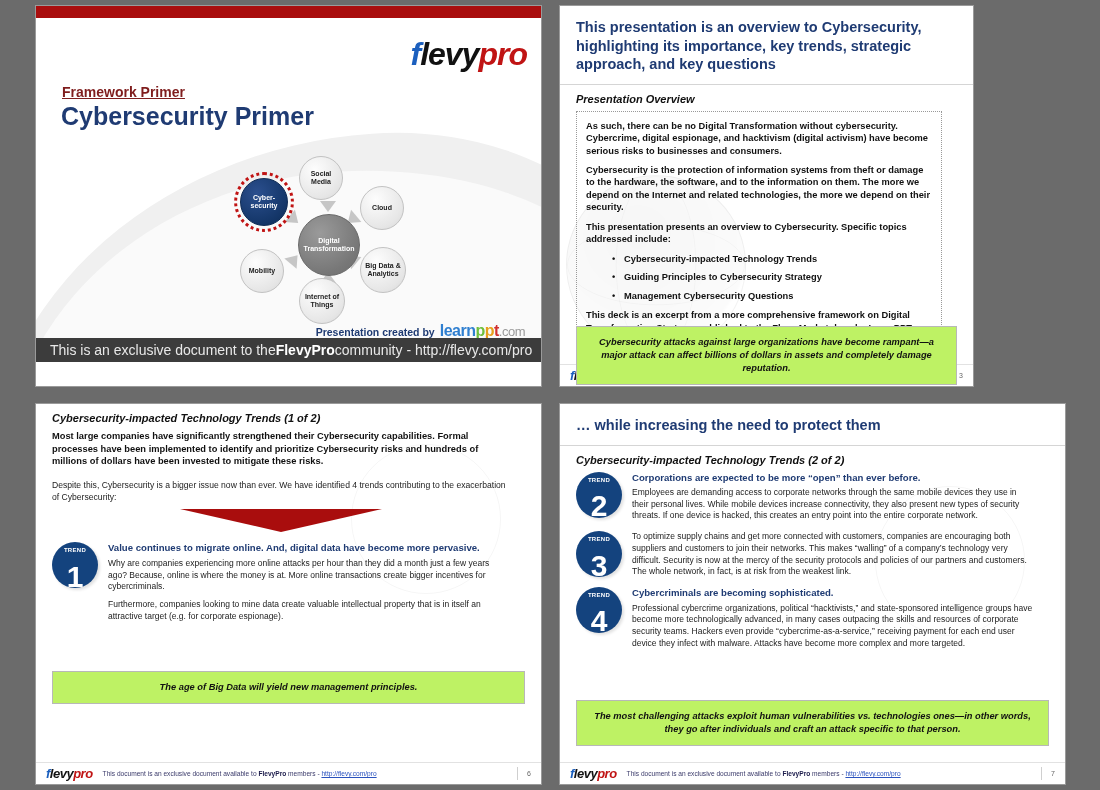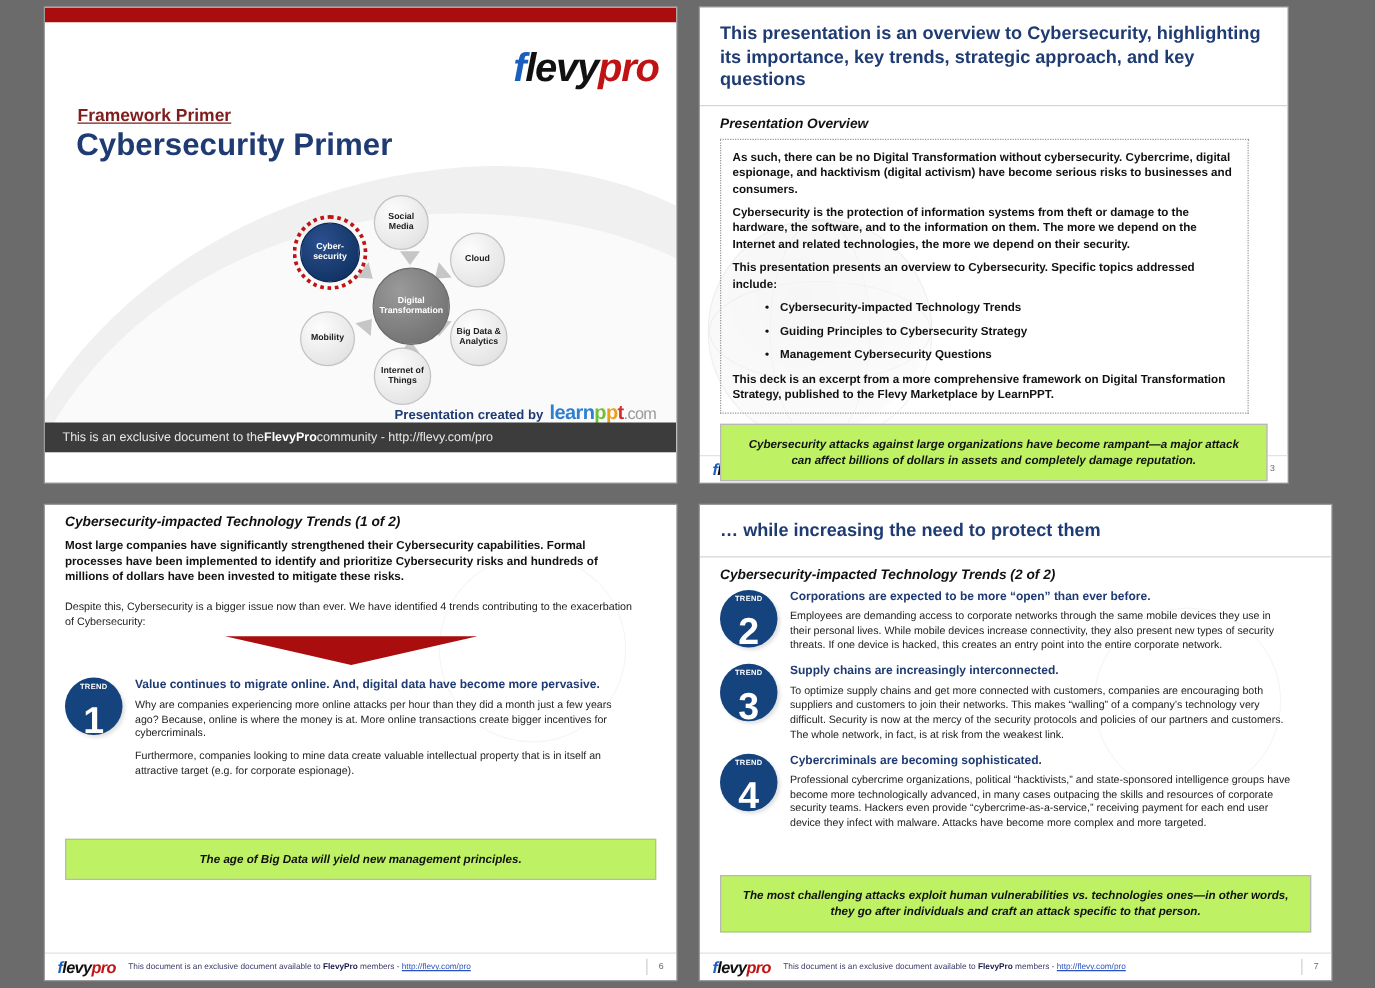--- a/index.html
+++ b/index.html
@@ -14,21 +14,21 @@
     width: 1100px; height: 790px;
   }
   .slide {
     position: absolute;
     background: #ffffff;
     box-shadow: 0 0 0 1px #9a9a9a;
     overflow: hidden;
   }
   
   #slide1 { left: 36px;  top: 6px;   width: 505px; height: 380px; }
-  #slide2 { left: 560px; top: 6px;   width: 470px; height: 380px; }
+  #slide2 { left: 560px; top: 6px;   width: 413px; height: 380px; }
   #slide3 { left: 36px;  top: 404px; width: 505px; height: 380px; }
   #slide4 { left: 560px; top: 404px; width: 505px; height: 380px; }
 
   
   .title-bar { height: 12px; background: #a90d0d; }
   .title-body { position: relative; height: 344px; background: #fff; overflow: hidden; }
   .swoosh {
     position: absolute; left: -60px; top: 120px; width: 680px; height: 340px;
     background: #f0f0f0;
     border-radius: 60% 40% 0 0 / 100% 60% 0 0;
@@ -102,21 +102,21 @@
   .lp { font-size: 16px; font-weight: bold; letter-spacing: -0.5px; }
   .lp .l1 { color: #2f7fd0; }
   .lp .l2 { color: #6fbf3c; }
   .lp .l3 { color: #e8a01c; }
   .lp .l4 { color: #d03030; }
   .lp .dotcom { color: #9a9a9a; font-weight: normal; font-size: 13px; }
   .title-footer {
     position: absolute; left: 0; bottom: 0; width: 100%; height: 24px;
     background: #3c3c3c; color: #e8e8e8;
     display: flex; align-items: center; padding-left: 14px;
-    font-size: 10px;
+    font-size: 14px;
   }
   .title-footer b { color: #fff; }
 
   
   .c-head {
     padding: 12px 16px 10px 16px;
     border-bottom: 1px solid #d5d5d5;
   }
   .c-head h1 {
     font-size: 14.5px; font-weight: bold; color: #1f3b73; line-height: 1.28;
@@ -361,21 +361,20 @@
           <p>Employees are demanding access to corporate networks through the same mobile devices they use in their personal lives.  While mobile devices increase connectivity, they also present new types of security threats.  If one device is hacked, this creates an entry point into the entire corporate network.</p>
         </div>
       </div>
 
       <div class="trend">
         <div class="badge">
           <span class="lbl">TREND</span>
           <span class="num">3</span>
         </div>
         <div class="trend-text">
-          <h3>Supply chains are increasingly interconnected.</h3>
           <p>To optimize supply chains and get more connected with customers, companies are encouraging both suppliers and customers to join their networks.  This makes “walling” of a company’s technology very difficult.  Security is now at the mercy of the security protocols and policies of our partners and customers.  The whole network, in fact, is at risk from the weakest link.</p>
         </div>
       </div>
 
       <div class="trend">
         <div class="badge">
           <span class="lbl">TREND</span>
           <span class="num">4</span>
         </div>
         <div class="trend-text">

